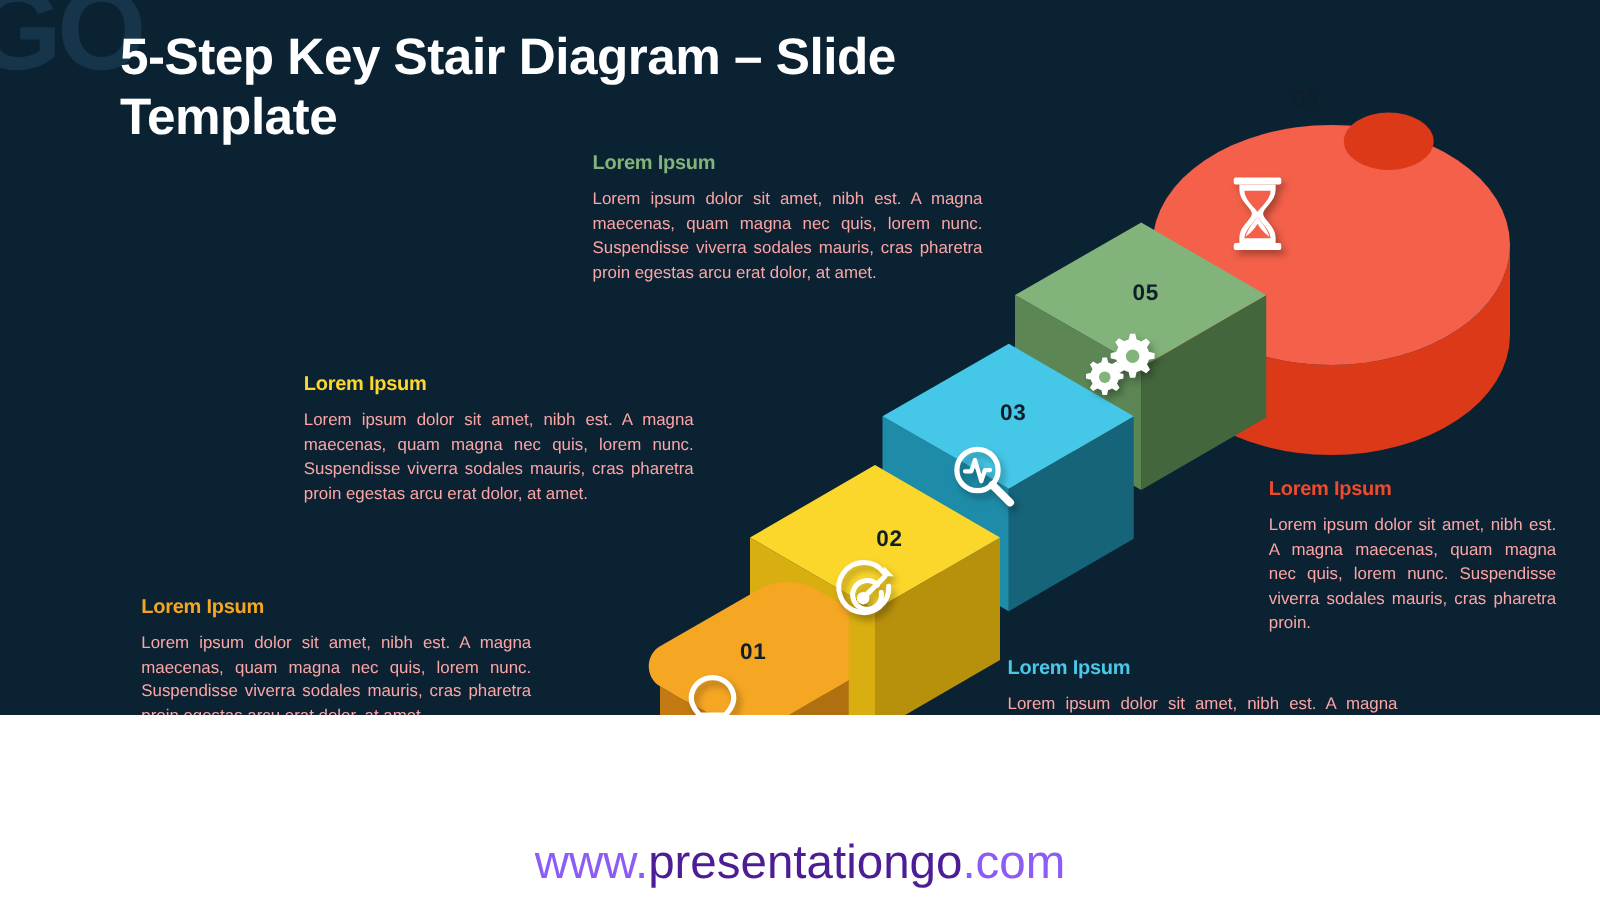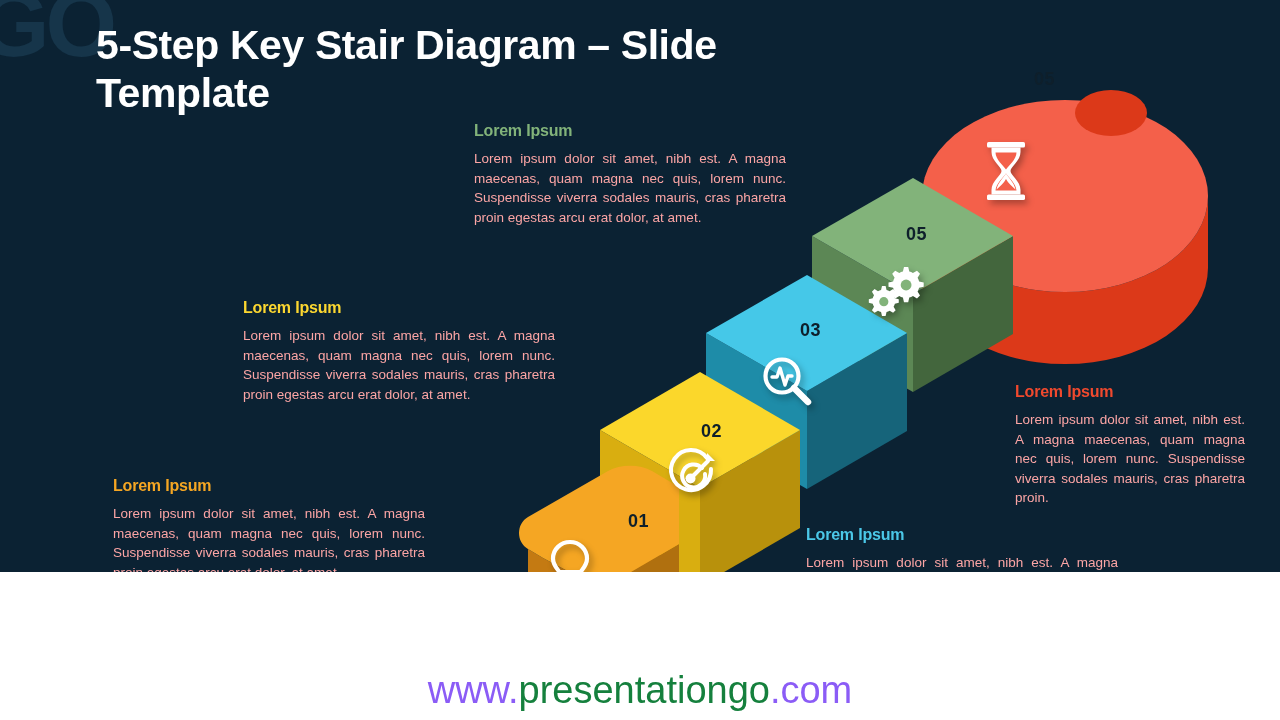--- a/index.html
+++ b/index.html
@@ -66,21 +66,21 @@
   
   #diagram { position: absolute; left: 0; top: 0; width: 1280px; height: 660px; }
   #diagram svg { display: block; }
   .stepnum {
     position: absolute;
     font-size: 18px;
     font-weight: 700;
     color: #0E1F2B;
     letter-spacing: 0.5px;
   }
-  #num-01 { left: 592px; top: 511px; margin-left: 36px; }
+  #num-01 { left: 592px; top: 511px; }
   #num-02 { left: 701px; top: 421px; }
   #num-03 { left: 800px; top: 320px; }
   #num-04 { left: 906px; top: 224px; }
   #num-05 { left: 1034px; top: 69px; }
 
   .icon-wrap { position: absolute; }
   .icon-wrap svg { display: block; filter: drop-shadow(3px 4px 3px rgba(0,0,0,0.30)); }
   #icon-01 { left: 545px; top: 536px; }
   #icon-02 { left: 663px; top: 447px; }
   #icon-03 { left: 759px; top: 353px; }
@@ -92,21 +92,21 @@
     position: absolute;
     left: 0; top: 660px;
     width: 1280px; height: 60px;
     background: #ffffff;
     display: flex;
     align-items: center;
     justify-content: center;
   }
   #footer .url { font-size: 38px; font-weight: 400; letter-spacing: 0px; }
   #footer .dim { color: #8b5cf6; }
-  #footer .strong { color: #15803d; }
+  #footer .strong { color: #4c1d95; }
 </style>
 </head>
 <body>
 
 <div id="slide">
 
   <div id="watermark">GO</div>
 
   <div id="title">5-Step Key Stair Diagram – Slide Template</div>
 

